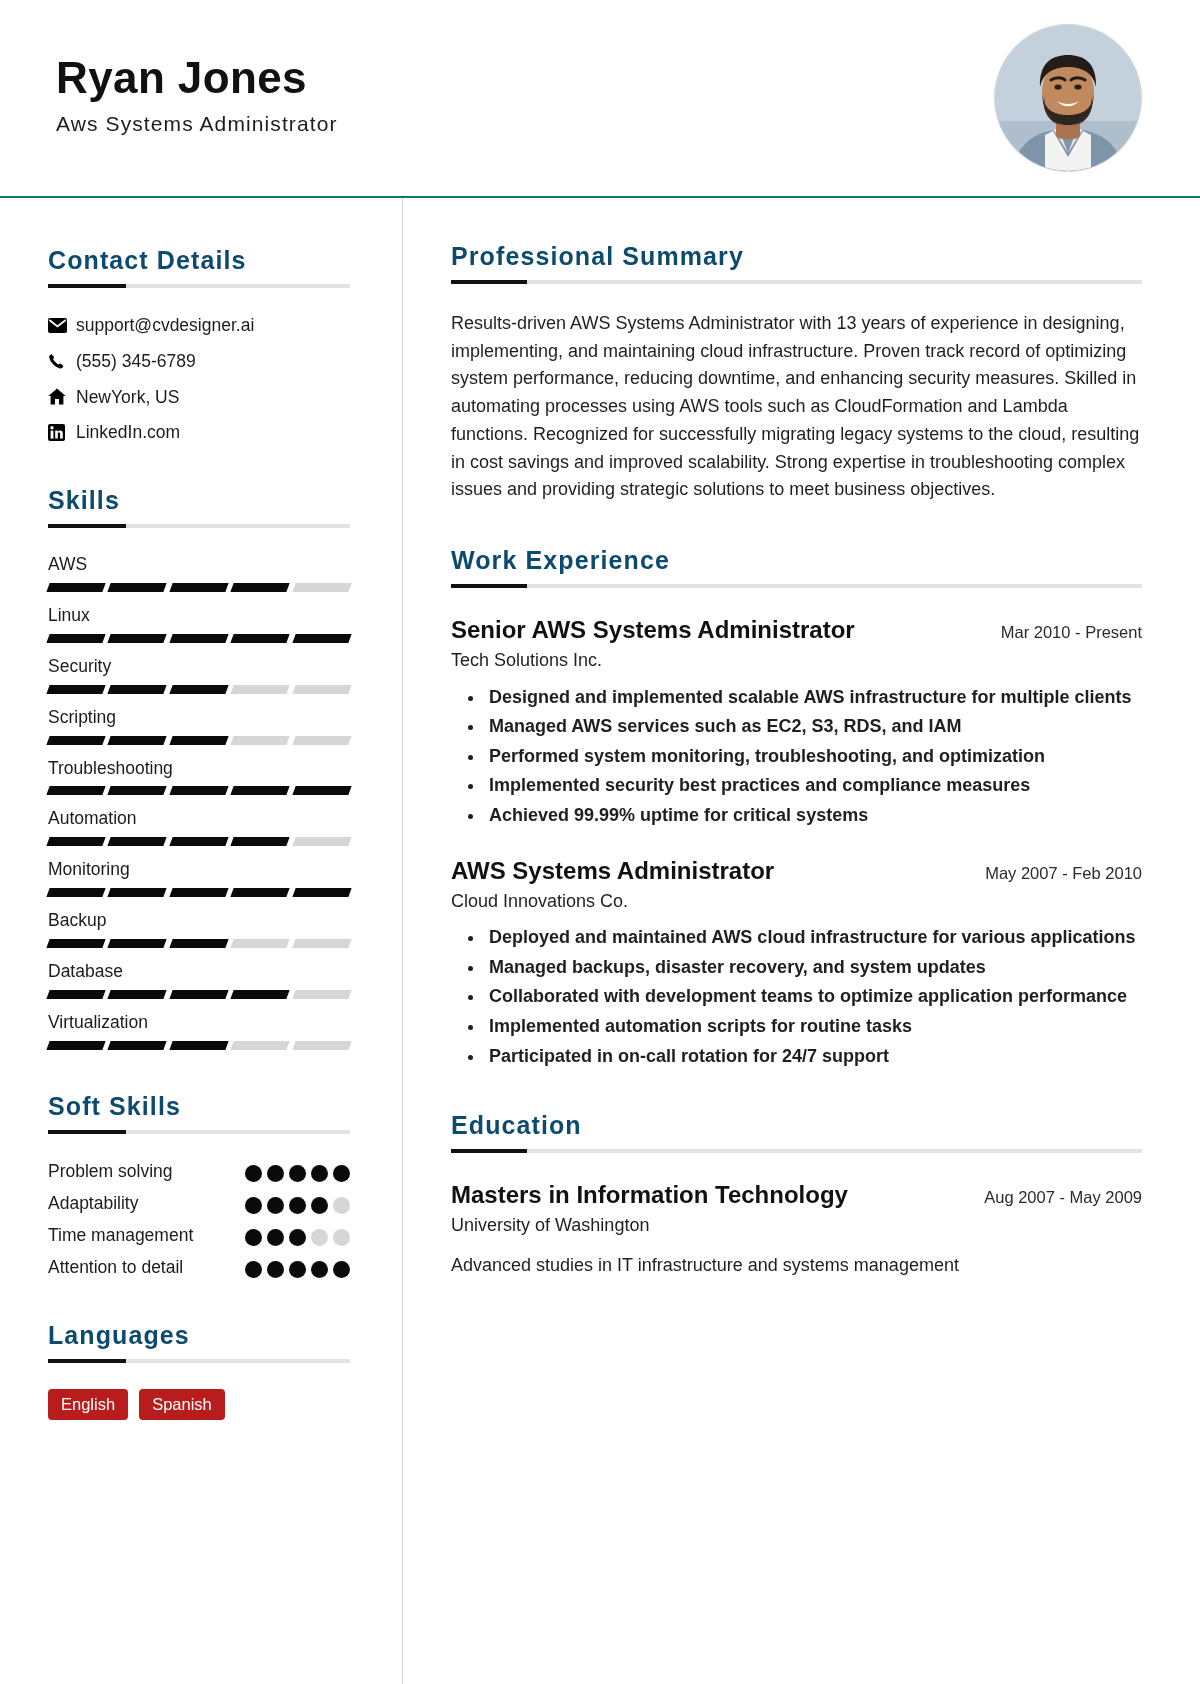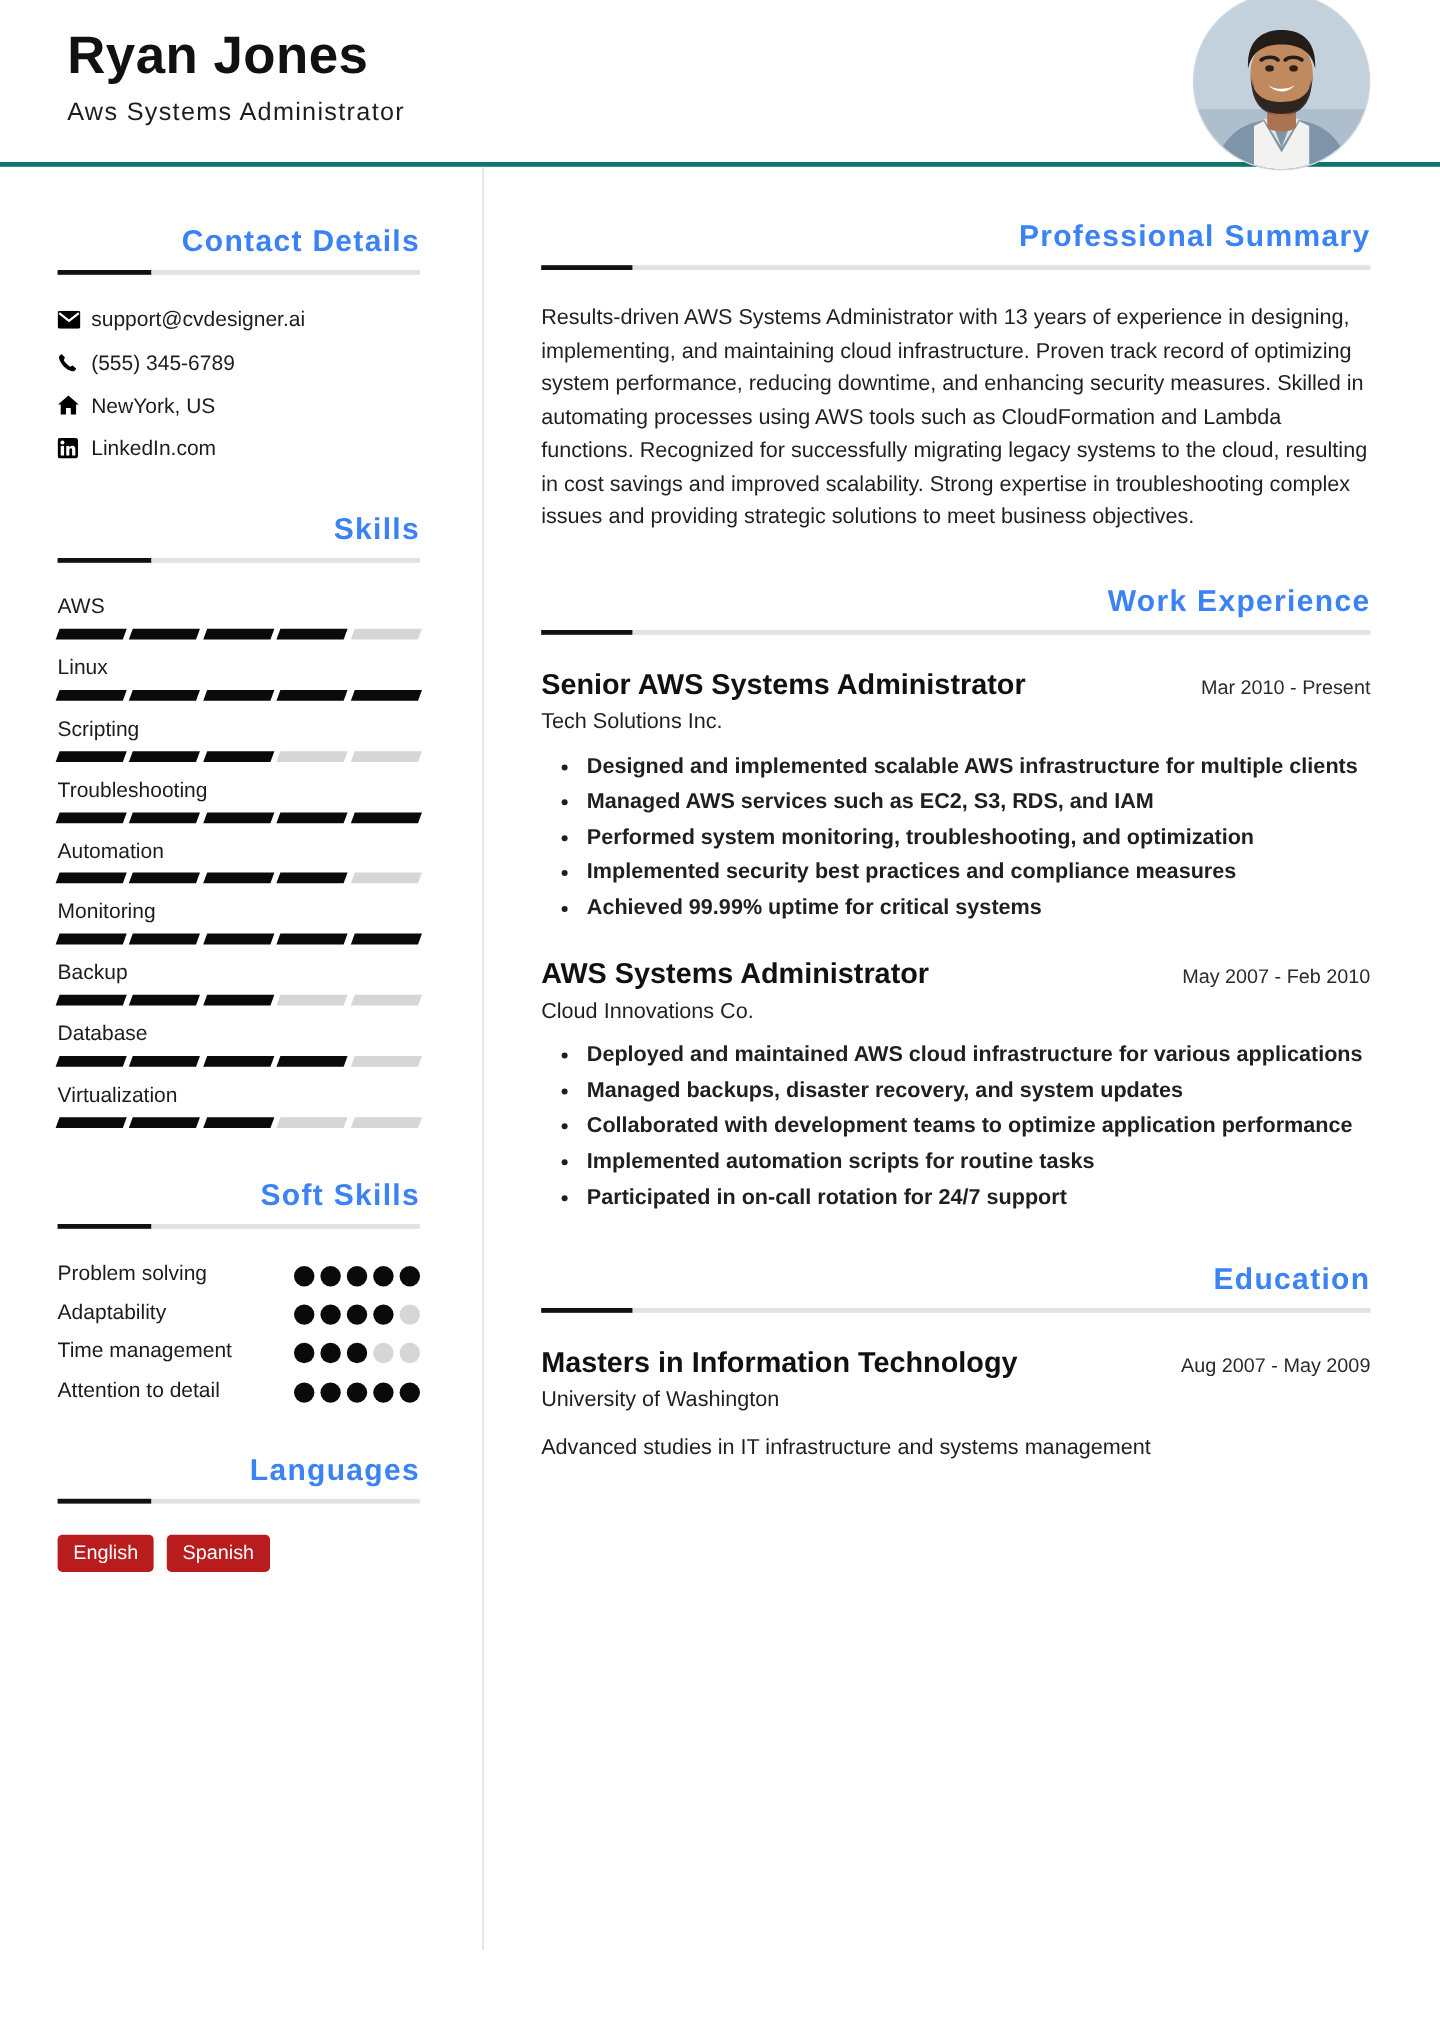--- a/index.html
+++ b/index.html
@@ -18,22 +18,22 @@
   .page {
     width: 1200px;
     min-height: 1684px;
     background: #fff;
     position: relative;
     box-sizing: border-box;
   }
 
   
   .header {
-    height: 139px;
-    border-bottom: 4px solid #0f766e;
+    height: 198px;
+    border-bottom: 2px solid #0f766e;
     display: flex;
     align-items: center;
     justify-content: space-between;
     padding: 0 58px 0 56px;
     box-sizing: border-box;
   }
   .header-left { padding-bottom: 6px; }
   .full-name {
     font-size: 44px;
     font-weight: 700;
@@ -79,22 +79,21 @@
     box-sizing: border-box;
     padding: 44px 58px 40px 48px;
   }
 
   
   .sec-title {
     font-size: 25px;
     font-weight: 700;
     letter-spacing: 1.1px;
     margin: 0 0 9px 0;
-    color: #3b82f6;
-    text-align: right;
+    color: #0c4a6e;
   }
   .rule {
     position: relative;
     height: 4px;
     background: #e2e2e2;
     margin-bottom: 26px;
   }
   .rule::after {
     content: "";
     position: absolute;
@@ -353,20 +352,30 @@
               <div class="skill-name">Linux</div>
               <div class="seg-bar">
                 <span class="seg on"></span>
                 <span class="seg on"></span>
                 <span class="seg on"></span>
                 <span class="seg on"></span>
                 <span class="seg on"></span>
               </div>
             </div>
             <div class="skill-row">
+              <div class="skill-name">Security</div>
+              <div class="seg-bar">
+                <span class="seg on"></span>
+                <span class="seg on"></span>
+                <span class="seg on"></span>
+                <span class="seg"></span>
+                <span class="seg"></span>
+              </div>
+            </div>
+            <div class="skill-row">
               <div class="skill-name">Scripting</div>
               <div class="seg-bar">
                 <span class="seg on"></span>
                 <span class="seg on"></span>
                 <span class="seg on"></span>
                 <span class="seg"></span>
                 <span class="seg"></span>
               </div>
             </div>
             <div class="skill-row">

